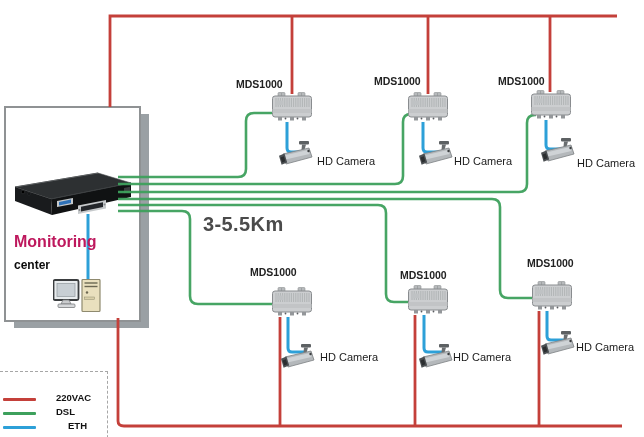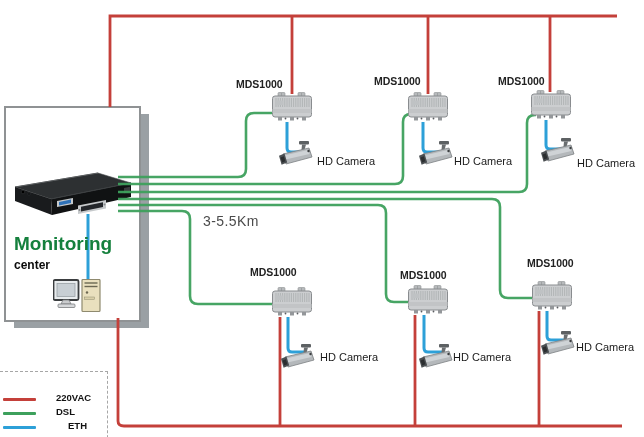--- a/index.html
+++ b/index.html
@@ -16,23 +16,23 @@
   .wire-blue{stroke:var(--c-eth,#2da0d8);stroke-width:3;}
   
   .mc-box{
     position:absolute;left:4px;top:106px;width:133px;height:212px;
     background:#fff;border:2px solid #8f9294;
     box-shadow:9px 7px 0 -1px #9aa0a4;
   }
   
   .lbl{position:absolute;white-space:nowrap;}
   .lbl-mds5006{left:37px;top:150px;font-size:15px;font-weight:bold;color:#0b0b0b;letter-spacing:.3px;}
-  .lbl-site1{left:14px;top:233px;font-size:19px;font-weight:bold;color:#15803d;}
+  .lbl-site1{left:14px;top:233px;font-size:16px;font-weight:bold;color:#be185d;}
   .lbl-site2{left:14px;top:258px;font-size:12px;font-weight:bold;color:#0b0b0b;}
-  .lbl-distance{left:203px;top:213px;font-size:14px;font-weight:400;color:#4b4b4b;letter-spacing:.4px;}
+  .lbl-distance{left:203px;top:213px;font-size:20px;font-weight:700;color:#4b4b4b;letter-spacing:.4px;}
   .dev-label{font-size:10.5px;font-weight:bold;color:#222;}
   .cam-label{font-size:11px;color:#1a1a1a;}
   
   .legend-box{
     position:absolute;left:-10px;top:371px;width:116px;height:80px;
     border:1.5px dashed #a6a6a6;background:transparent;
   }
   .legend-swatch{position:absolute;left:2px;width:33px;height:3px;border-radius:1px;}
   .legend-label{position:absolute;left:55px;font-size:9.5px;font-weight:bold;color:#111;white-space:nowrap;text-align:center;}
   .sw-vac{background:var(--c-vac,#c4403a);}

